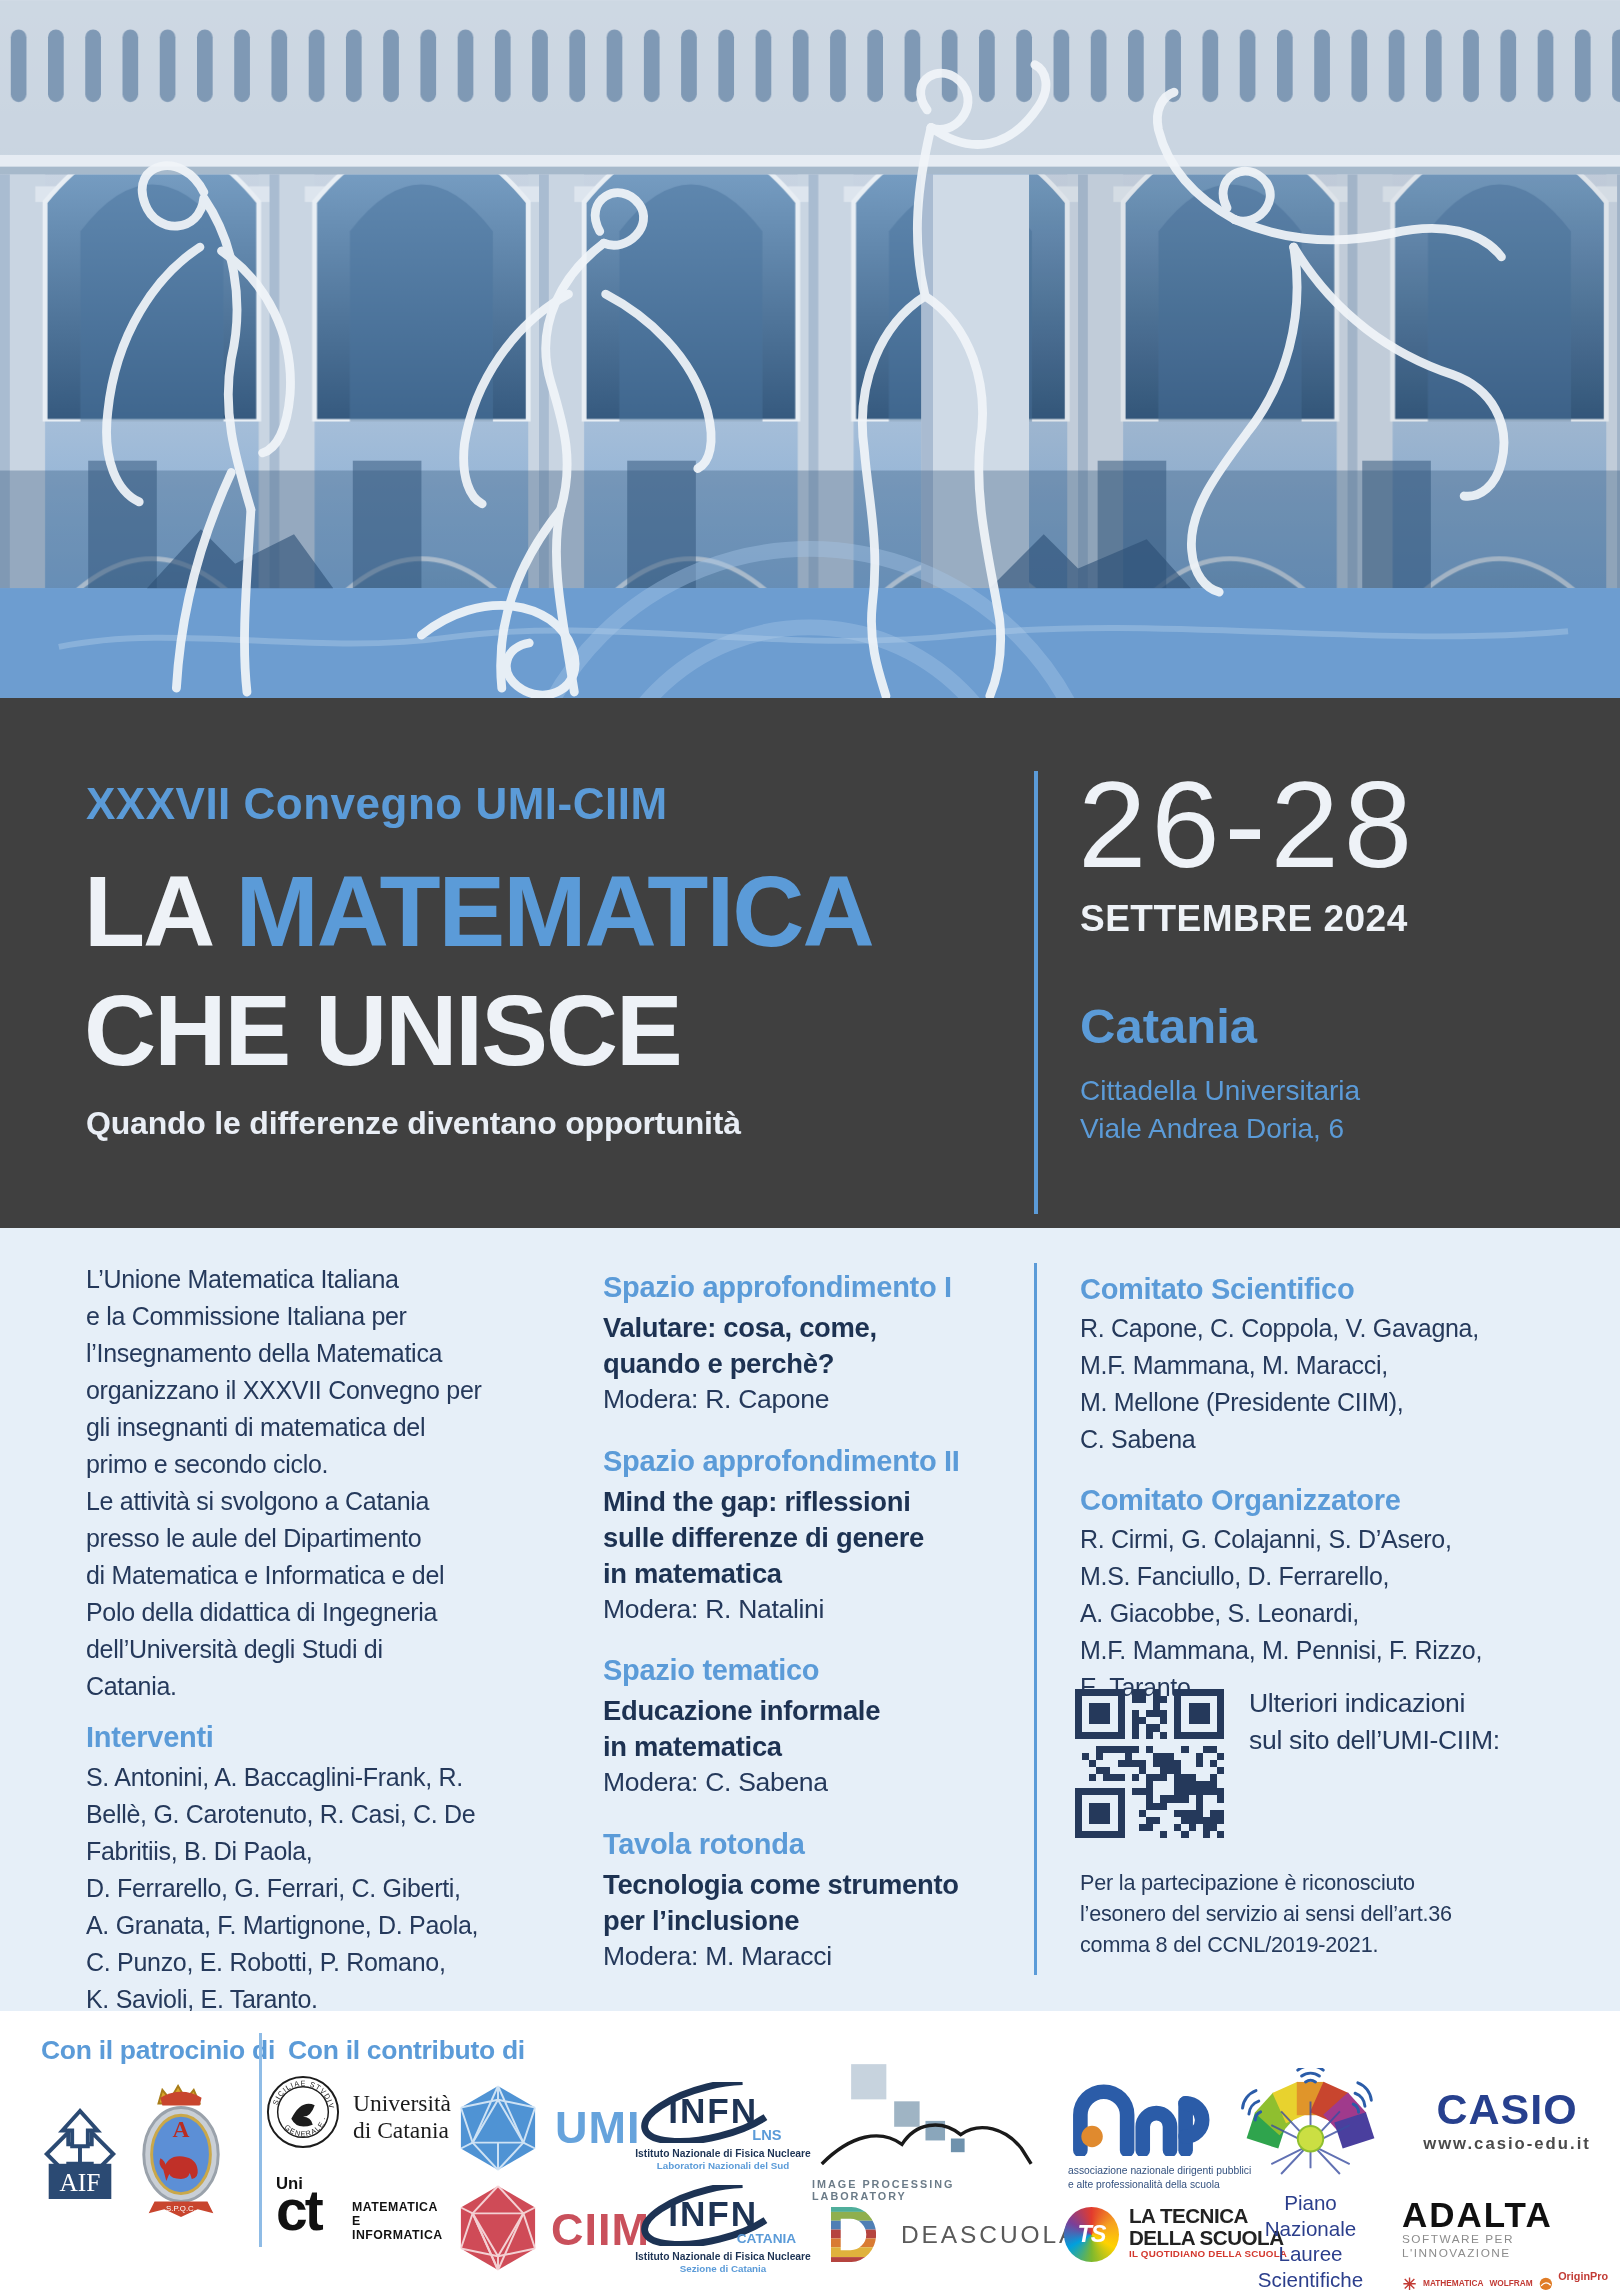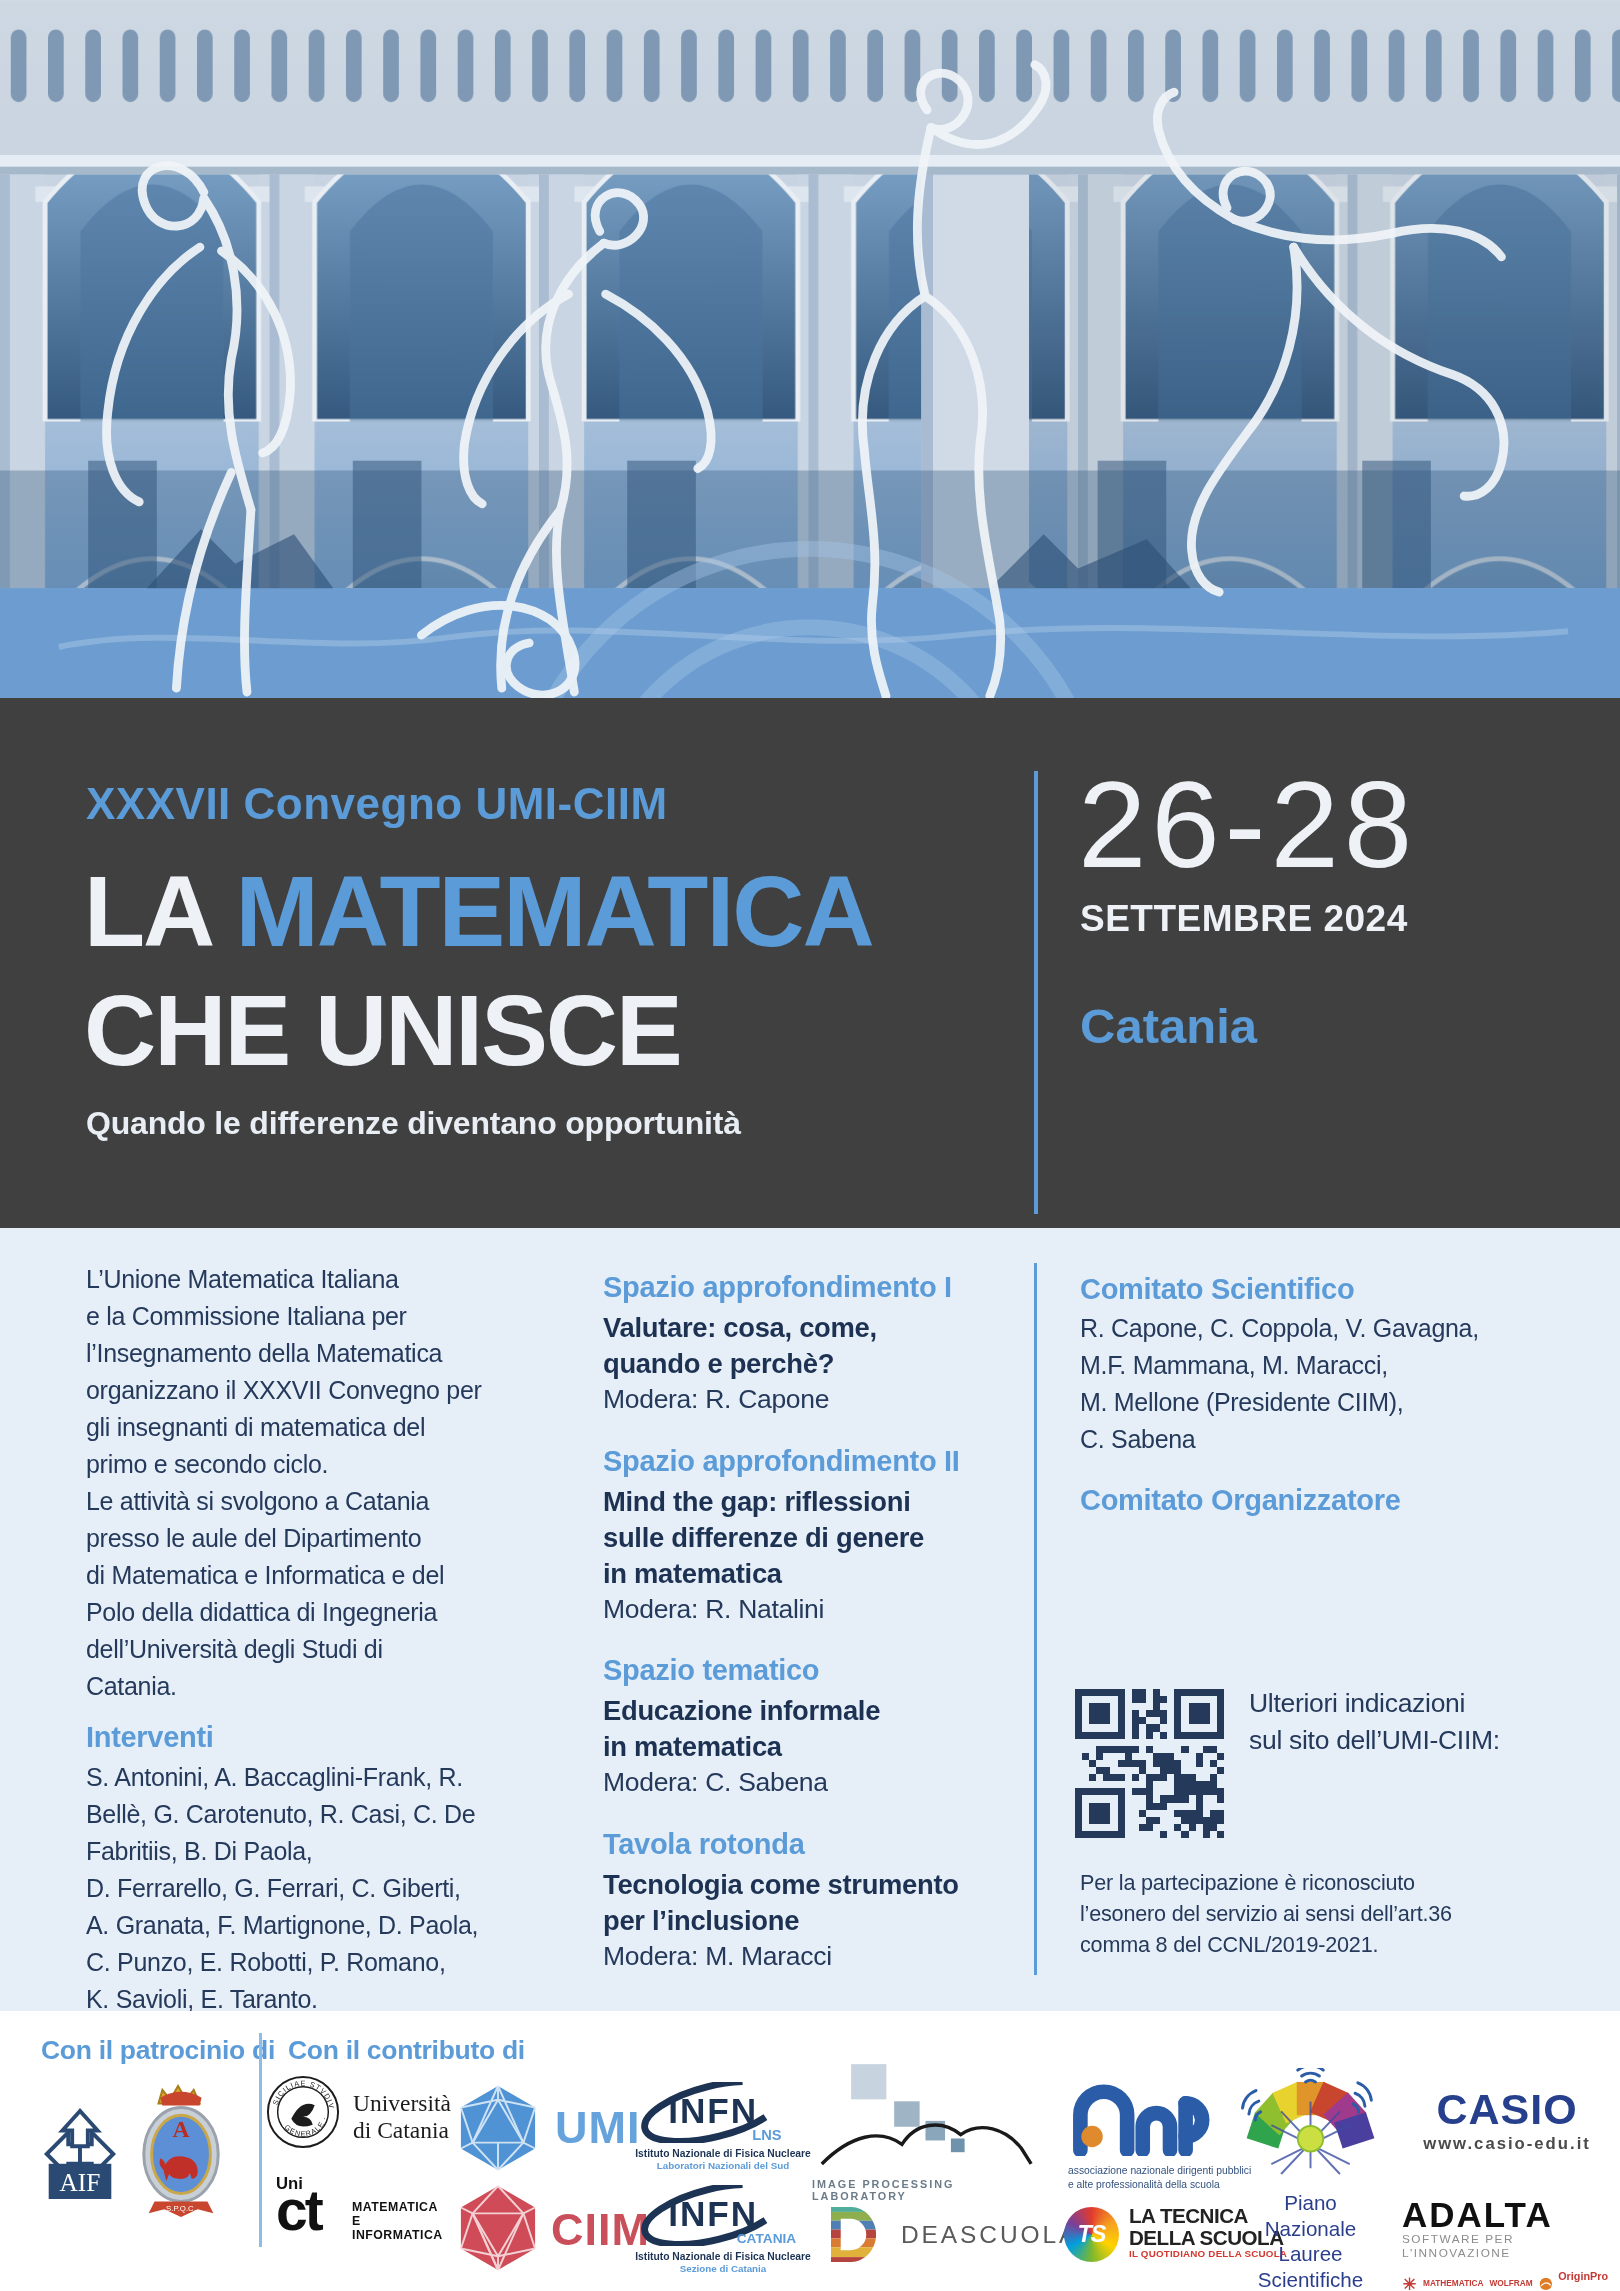--- a/index.html
+++ b/index.html
@@ -159,20 +159,24 @@
     <div class="abs kicker" style="left:86px;top:84px;">XXXVII Convegno UMI-CIIM</div>
     <div class="abs t1" style="left:84px;top:163px;"><span>LA </span><span class="blue">MATEMATICA</span></div>
     <div class="abs t1" style="left:84px;top:282px;">CHE UNISCE</div>
     <div class="abs sub" style="left:86px;top:406px;">Quando le differenze diventano opportunità</div>
 
     <div class="abs vdiv" style="left:1034px;top:73px;height:443px;"></div>
 
     <div class="abs dates" style="left:1078px;top:65px;">26-28</div>
     <div class="abs month" style="left:1080px;top:202px;">SETTEMBRE 2024</div>
     <div class="abs city" style="left:1080px;top:304px;">Catania</div>
+    <div class="abs venue" style="left:1080px;top:374px;">
+      <div>Cittadella Universitaria</div>
+      <div>Viale Andrea Doria, 6</div>
+    </div>
   </div>
 
   <div class="abs panel">
 
     <div class="abs" style="left:86px;top:33px;width:421px;">
       <div class="body prew">L’Unione Matematica Italiana
 e la Commissione Italiana per
 l’Insegnamento della Matematica
 organizzano il XXXVII Convegno per
 gli insegnanti di matematica del
@@ -223,20 +227,25 @@
 
     <div class="abs vdiv" style="left:1034px;top:35px;height:712px;width:3.4px;"></div>
 
     <div class="abs" style="left:1080px;top:43px;width:470px;">
       <div class="h-blue">Comitato Scientifico</div>
       <div class="body prew" style="margin-top:2.9px;">R. Capone, C. Coppola, V. Gavagna,
 M.F. Mammana, M. Maracci,
 M. Mellone (Presidente CIIM),
 C. Sabena</div>
       <div class="h-blue" style="margin-top:23.5px;">Comitato Organizzatore</div>
+      <div class="body prew" style="margin-top:2.9px;">R. Cirmi, G. Colajanni, S. D’Asero,
+M.S. Fanciullo, D. Ferrarello,
+A. Giacobbe, S. Leonardi,
+M.F. Mammana, M. Pennisi, F. Rizzo,
+E. Taranto</div>
     </div>
 
     <div class="abs" style="left:1075px;top:457px;width:490px;">
       <div id="qr" class="abs" style="left:0;top:3.9px;width:149px;height:149px;"><svg viewBox="0 0 21 21" width="149" height="149" shape-rendering="crispEdges">
             <rect x="8" y="0" width="1" height="1" fill="#25395b"></rect>
             <rect x="9" y="0" width="1" height="1" fill="#25395b"></rect>
             <rect x="11" y="0" width="1" height="1" fill="#25395b"></rect>
             <rect x="8" y="1" width="1" height="1" fill="#25395b"></rect>
             <rect x="9" y="1" width="1" height="1" fill="#25395b"></rect>
             <rect x="11" y="1" width="1" height="1" fill="#25395b"></rect>

